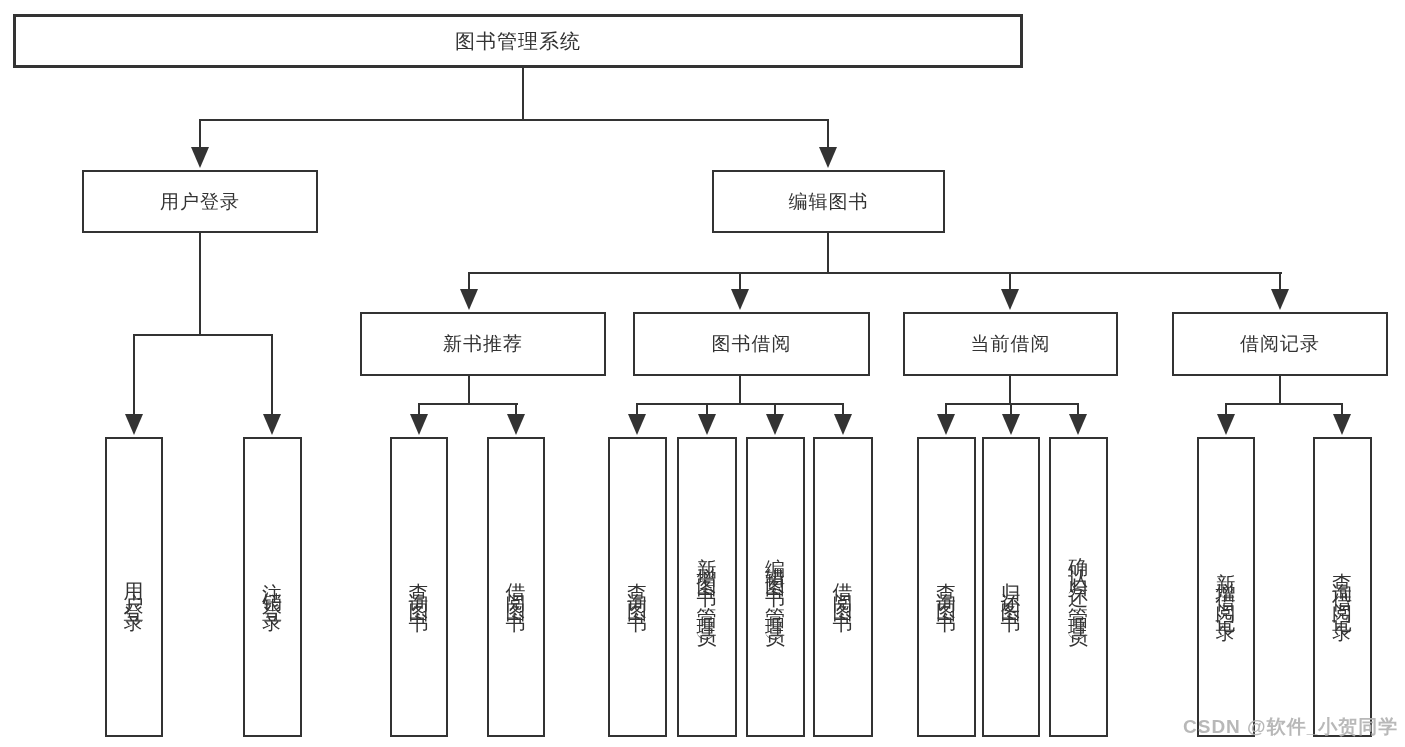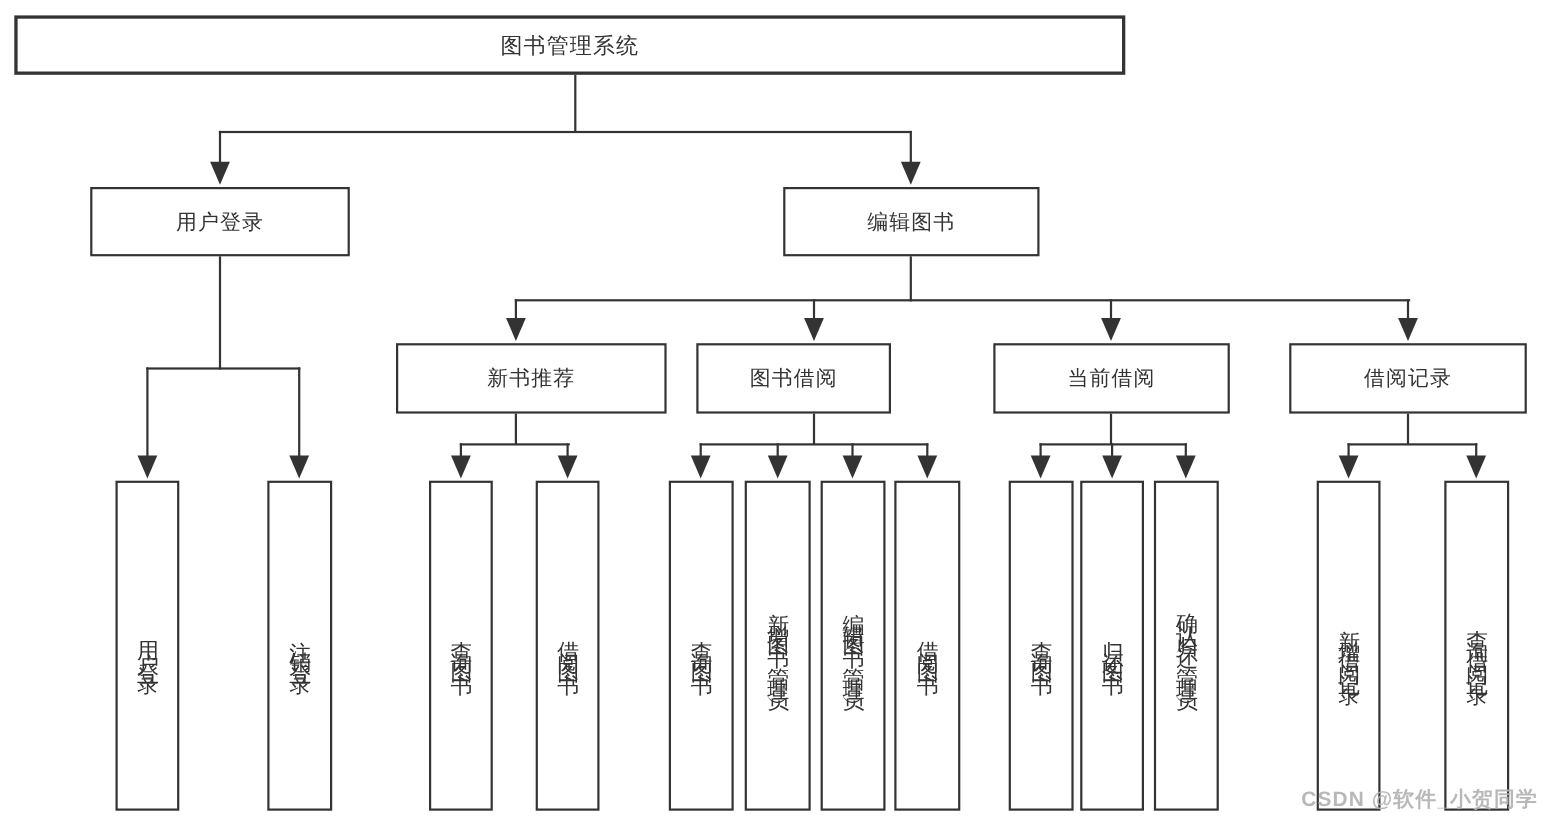--- a/index.html
+++ b/index.html
@@ -100,21 +100,21 @@
   <div class="vl" style="left:739px;top:272px;width:2px;height:19px;"></div>
   <div class="ah" style="left:731px;top:289px;"></div>
   <div class="vl" style="left:1009px;top:272px;width:2px;height:19px;"></div>
   <div class="ah" style="left:1001px;top:289px;"></div>
   <div class="vl" style="left:1279px;top:272px;width:2px;height:19px;"></div>
   <div class="ah" style="left:1271px;top:289px;"></div>
 
   <div class="box" style="left:360px;top:312px;width:246px;height:64px;">
     <span>新书推荐</span>
   </div>
-  <div class="box" style="left:633px;top:312px;width:177px;height:64px;">
+  <div class="box" style="left:633px;top:312px;width:237px;height:64px;">
     <span>图书借阅</span>
   </div>
   <div class="box" style="left:1172px;top:312px;width:216px;height:64px;">
     <span>借阅记录</span>
   </div>
   <div class="box" style="left:903px;top:312px;width:215px;height:64px;">
     <span>当前借阅</span>
   </div>
 
   <div class="vl" style="left:468px;top:376px;width:2px;height:28px;"></div>

